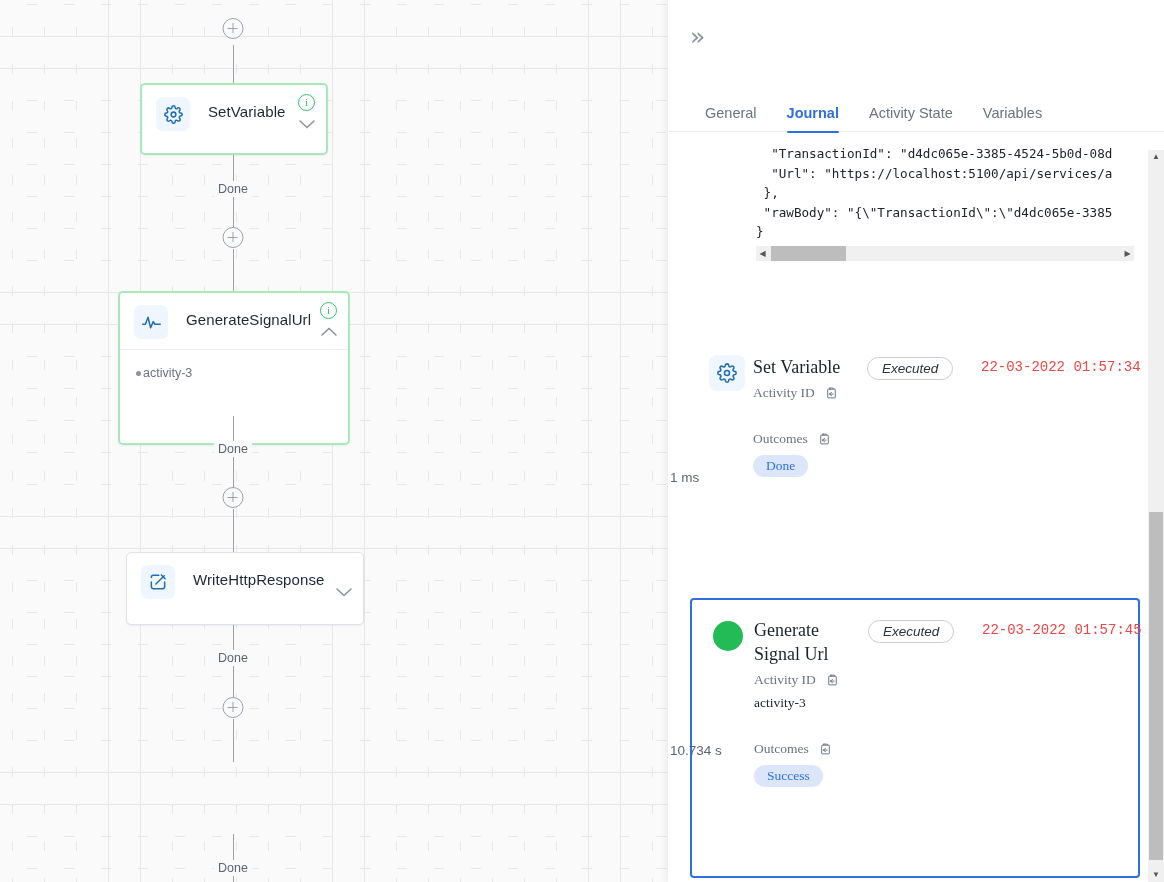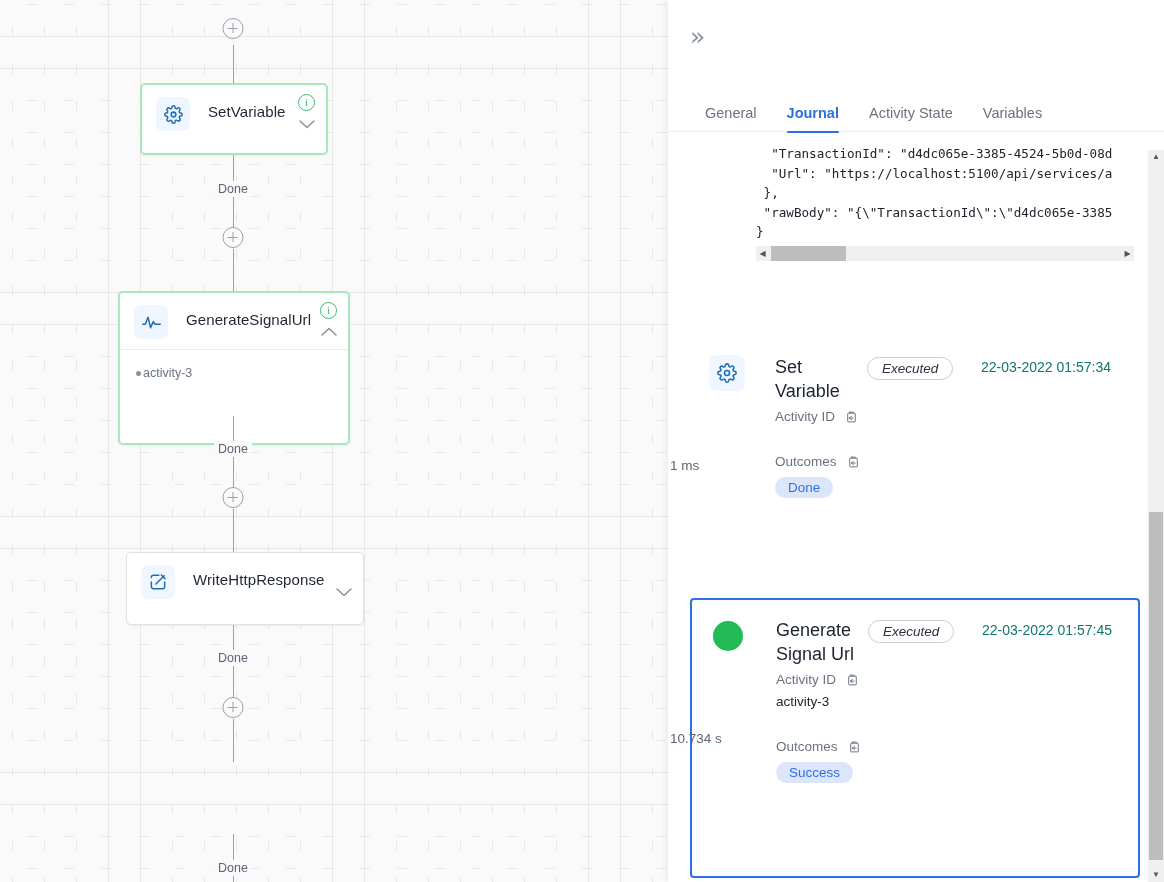--- a/index.html
+++ b/index.html
@@ -189,56 +189,58 @@
     width: 36px; height: 36px; border-radius: 8px;
     background: #eff6ff;
     display: flex; align-items: center; justify-content: center;
   }
   .entry-icon.green {
     background: transparent;
   }
   .entry-icon.green .blob {
     width: 30px; height: 30px; border-radius: 50%; background: #22bb55;
   }
-  .entry-main { margin-left: 66px; }
+  .entry-main { margin-left: 44px; font-family: Liberation Serif, serif; }
   .entry-name {
     font-size: 18px; color: #1b2330; line-height: 24px;
     width: 88px; word-wrap: break-word;
   }
   .badge-exec {
     position: absolute; left: 176px; top: 20px;
     border: 1px solid #c9ccd4; border-radius: 12px;
     padding: 3px 14px;
     font-size: 13.5px; color: #2b3340;
     background: #fff;
     font-style: italic;
   }
   .entry-time {
     position: absolute; left: 290px; top: 22px;
-    font-size: 14px; color: #0f766e;
+    font-size: 14px; color: #ef4444;
     white-space: nowrap;
+    font-family: Liberation Mono, monospace;
   }
   .field-label {
     font-size: 13.5px; color: #6b7280;
     margin-top: 6px;
     display: flex; align-items: center; gap: 10px;
   }
   .field-value { font-size: 13.5px; color: #20262f; margin-top: 7px; }
   .outcomes-label { margin-top: 30px; }
   .badge-outcome {
     display: inline-block; margin-top: 8px;
     background: #dce6fa; color: #2f6fe4;
     border-radius: 11px;
     padding: 3px 13px;
     font-size: 13.5px;
   }
   .duration {
     position: absolute;
     font-size: 13.5px; color: #5c6573;
     white-space: nowrap;
+    margin-top: 12px;
   }
   .copy-ico { display: inline-block; width: 13px; height: 14px; }
 
   
   .vscroll {
     position: absolute; right: 0; top: 150px;
     width: 16px; height: 732px;
     background: #f0f0f0;
     z-index: 9;
   }

